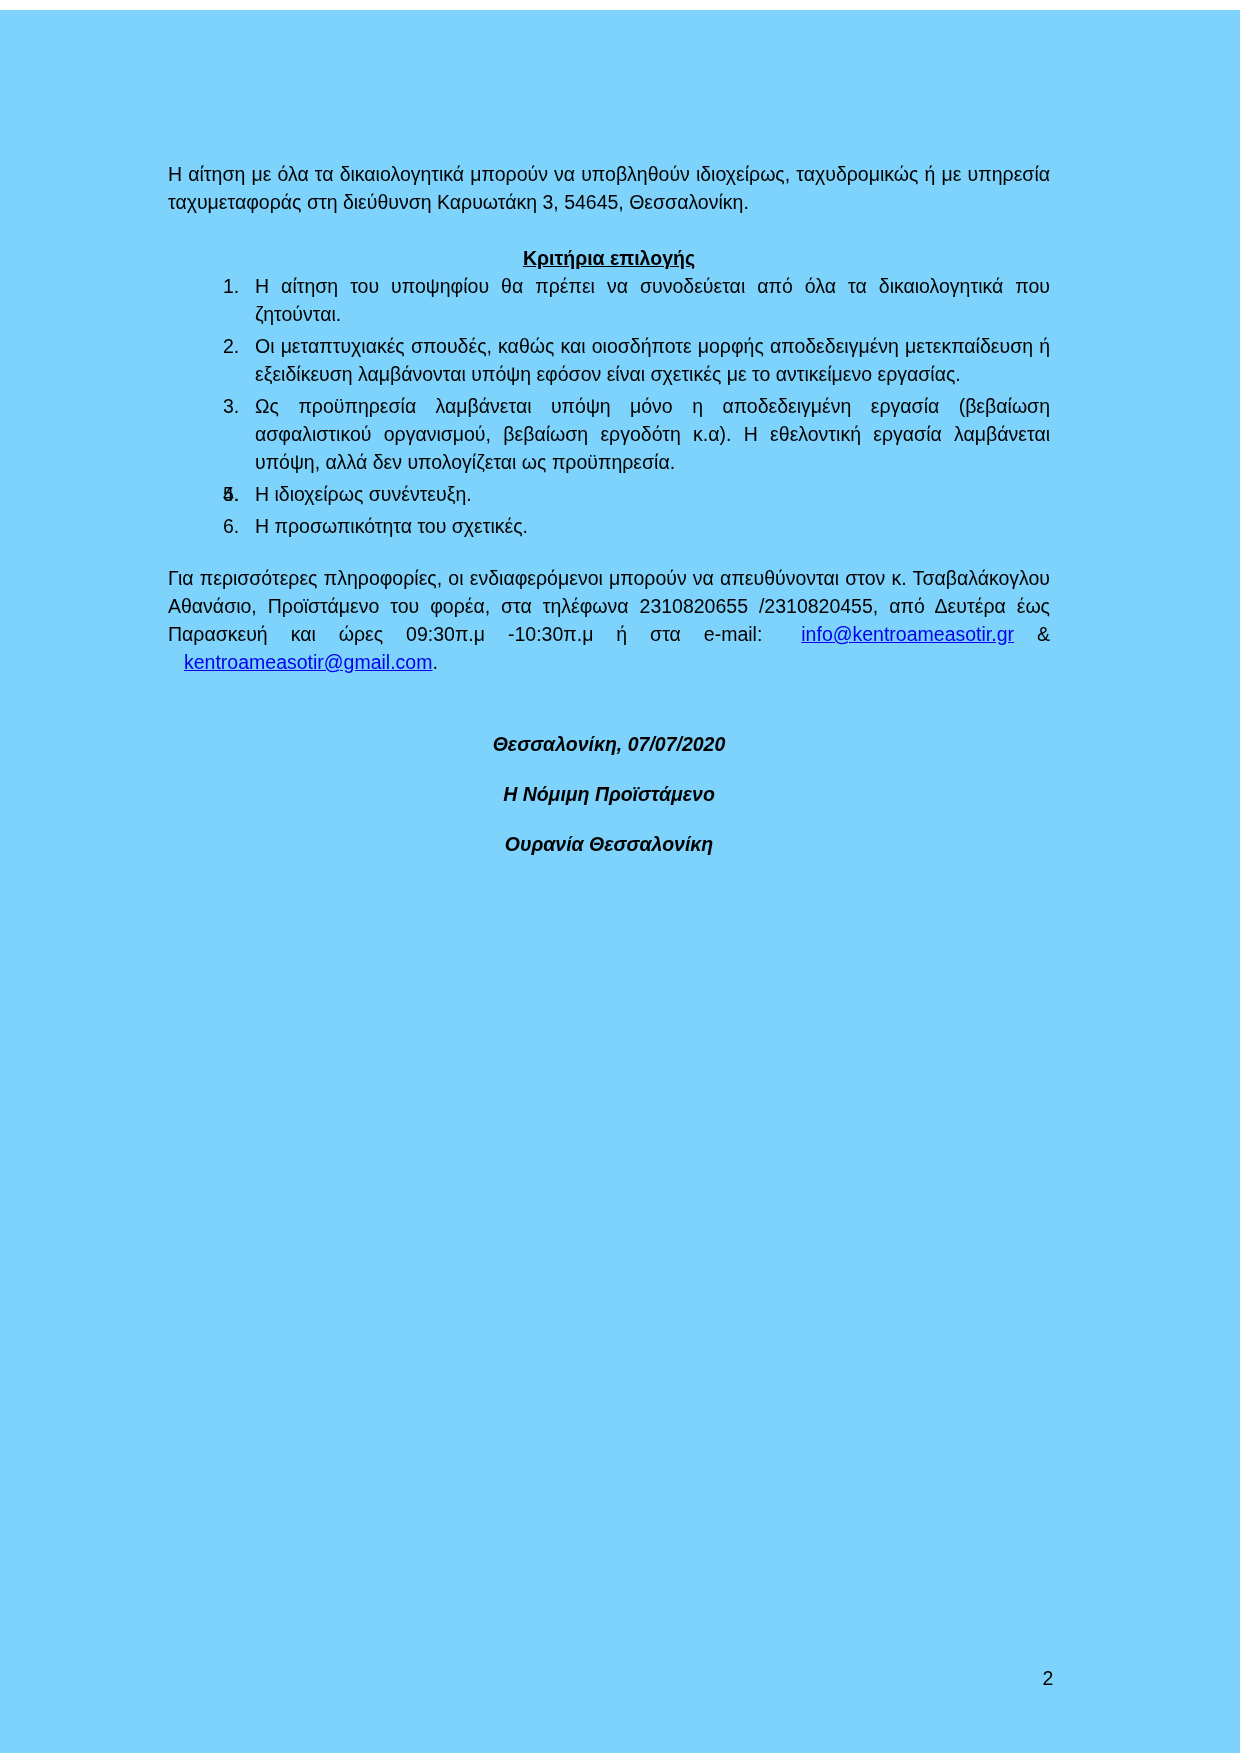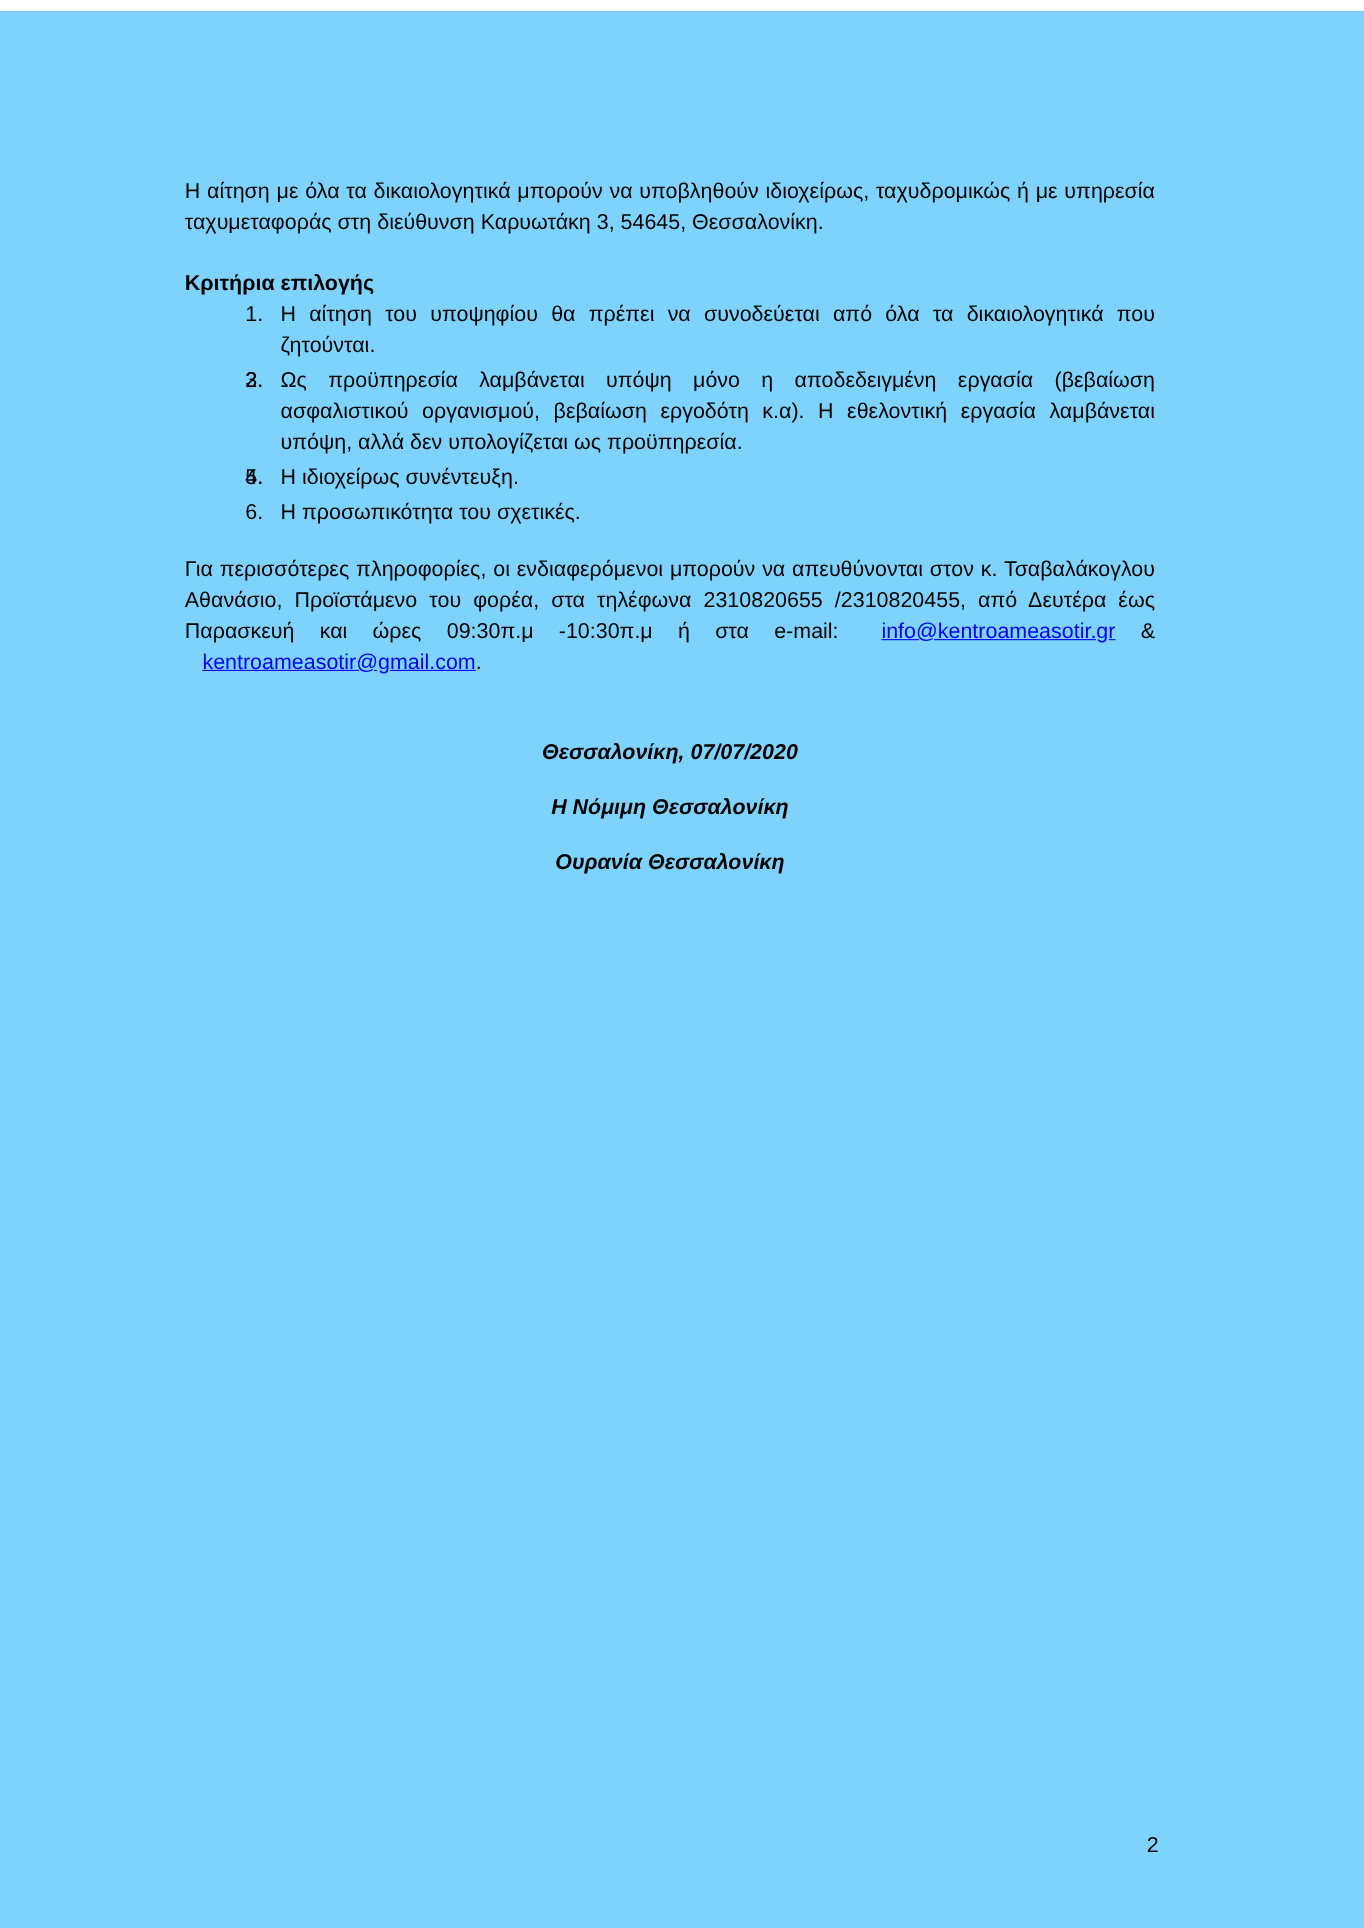--- a/index.html
+++ b/index.html
@@ -25,21 +25,22 @@
     width: 882px;
     font-size: 19.5px;
     line-height: 28px;
     text-align: justify;
   }
   .intro-paragraph { margin: 0; }
   .criteria-heading {
     font-size: 19.5px;
     font-weight: 700;
     margin-top: 28px;
-    text-align: left;
+    text-align: center;
+    text-decoration: underline;
   }
   .criteria-list {
     list-style: none;
     margin: 0;
     padding: 0;
   }
   .criteria-list li {
     position: relative;
     padding-left: 87px;
     margin-bottom: 4px;
@@ -84,20 +85,21 @@
 
     <h2 class="criteria-heading">Κριτήρια επιλογής</h2>
 
     <ol class="criteria-list">
       <li>
         <span class="num">1.</span>
         <span class="txt">Η αίτηση του υποψηφίου θα πρέπει να συνοδεύεται από όλα τα δικαιολογητικά που ζητούνται.</span>
       </li>
       <li>
         <span class="num">2.</span>
+        <span class="txt">Οι μεταπτυχιακές σπουδές, καθώς και οιοσδήποτε μορφής αποδεδειγμένη μετεκπαίδευση ή εξειδίκευση λαμβάνονται υπόψη εφόσον είναι σχετικές με το αντικείμενο εργασίας.</span>
       </li>
       <li>
         <span class="num">3.</span>
         <span class="txt">Ως προϋπηρεσία λαμβάνεται υπόψη μόνο η αποδεδειγμένη εργασία (βεβαίωση ασφαλιστικού οργανισμού, βεβαίωση εργοδότη κ.α). Η εθελοντική εργασία λαμβάνεται υπόψη, αλλά δεν υπολογίζεται ως προϋπηρεσία.</span>
       </li>
       <li>
         <span class="num">4.</span>
       </li>
       <li>
         <span class="num">5.</span>
@@ -106,20 +108,20 @@
       <li>
         <span class="num">6.</span>
         <span class="txt">Η προσωπικότητα του σχετικές.</span>
       </li>
     </ol>
 
     <p class="contact-paragraph"><span>Για περισσότερες πληροφορίες, οι ενδιαφερόμενοι μπορούν να απευθύνονται στον κ. Τσαβαλάκογλου Αθανάσιο, Προϊστάμενο του φορέα, στα τηλέφωνα 2310820655 /2310820455, από Δευτέρα έως Παρασκευή και ώρες 09:30π.μ -10:30π.μ ή στα e-mail: </span><a class="email-link">info@kentroameasotir.gr</a><span> &amp; </span><a class="email-link">kentroameasotir@gmail.com</a><span>.</span></p>
 
     <div class="signature-block">
       <div class="sig-line">Θεσσαλονίκη, 07/07/2020</div>
-      <div class="sig-line">Η Νόμιμη Θεσσαλονίκη</div>
+      <div class="sig-line">Η Νόμιμη Προϊστάμενο</div>
       <div class="sig-line">Ουρανία Θεσσαλονίκη</div>
     </div>
 
   </div>
 
   <div class="page-number">2</div>
 </div>
 
 </body></html>

